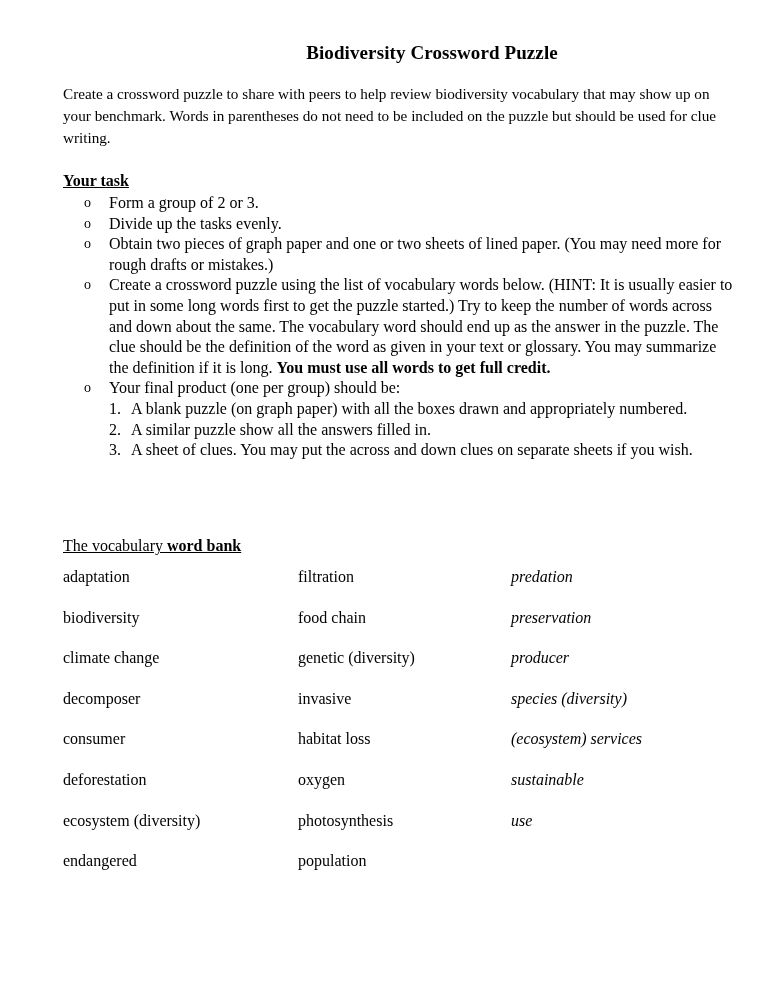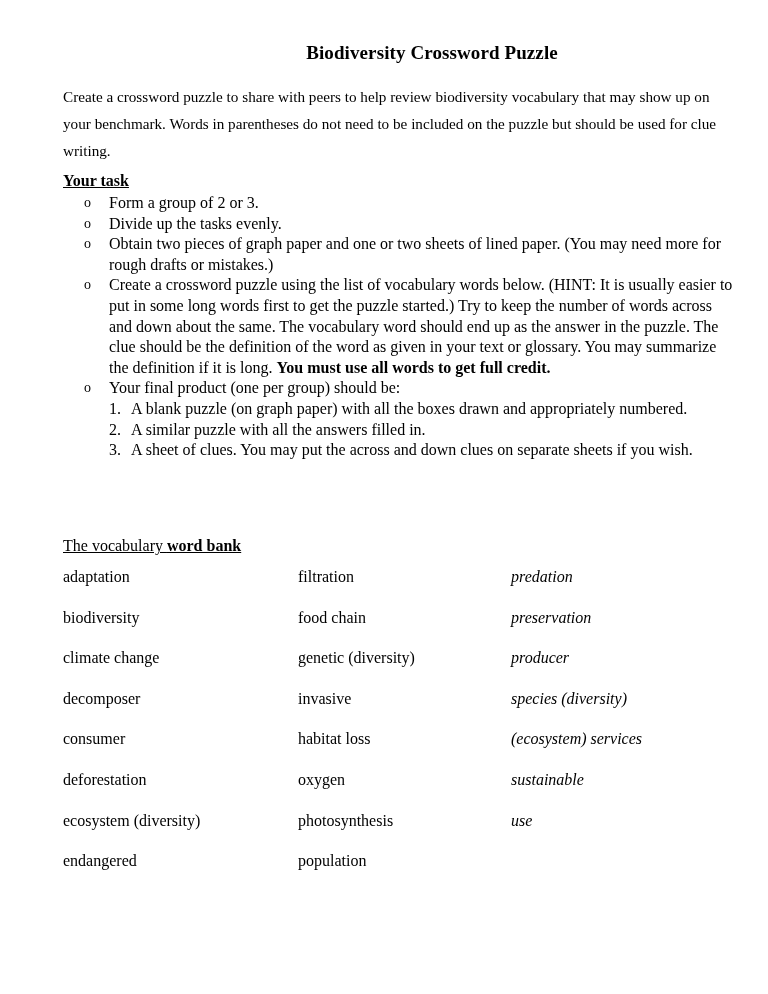--- a/index.html
+++ b/index.html
@@ -7,21 +7,21 @@
     width: 768px; height: 994px; position: relative; overflow: hidden;
     font-family: "Liberation Serif", "DejaVu Serif", serif;
     color: #000; font-size: 16px;
   }
   .title {
     position: absolute; top: 42px; left: 0; width: 768px; text-align: center;
     font-size: 19px; font-weight: bold; letter-spacing: 0.1px; padding-left: 48px;
   }
   .intro {
     position: absolute; top: 83px; left: 63px; width: 660px;
-    font-size: 15.2px; line-height: 27px;
+    font-size: 15.2px; line-height: 22px;
   }
   .task-head {
     position: absolute; top: 172px; left: 63px;
     font-size: 16px; font-weight: bold; text-decoration: underline; text-align: center;
   }
   .tasks {
     position: absolute; top: 193px; left: 63px; width: 670px;
     font-size: 16px; line-height: 20.6px;
   }
   .bullet-item { position: relative; padding-left: 46px; }
@@ -76,21 +76,21 @@
   <div class="bullet-item">
     <span class="bullet">o</span>
     <span>Your final product (one per group) should be:</span>
     <div class="num-list">
       <div class="num-item">
         <span class="num">1.</span>
         <span>A blank puzzle (on graph paper) with all the boxes drawn and appropriately numbered.</span>
       </div>
       <div class="num-item">
         <span class="num">2.</span>
-        <span>A similar puzzle with all the answers filled in.</span>
+        <span>A similar puzzle show all the answers filled in.</span>
       </div>
       <div class="num-item">
         <span class="num">3.</span>
         <span>A sheet of clues.  You may put the across and down clues on separate sheets if you wish.</span>
       </div>
     </div>
   </div>
 </div>
 
 <div class="bank-head"><span>The vocabulary </span><b>word bank</b></div>

